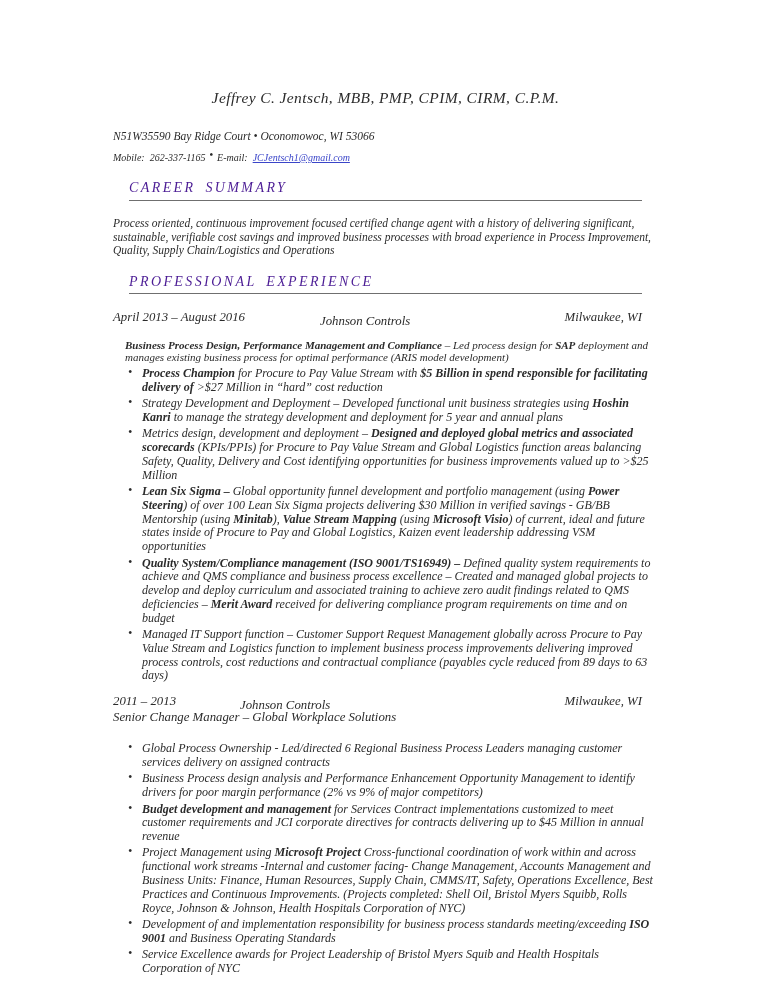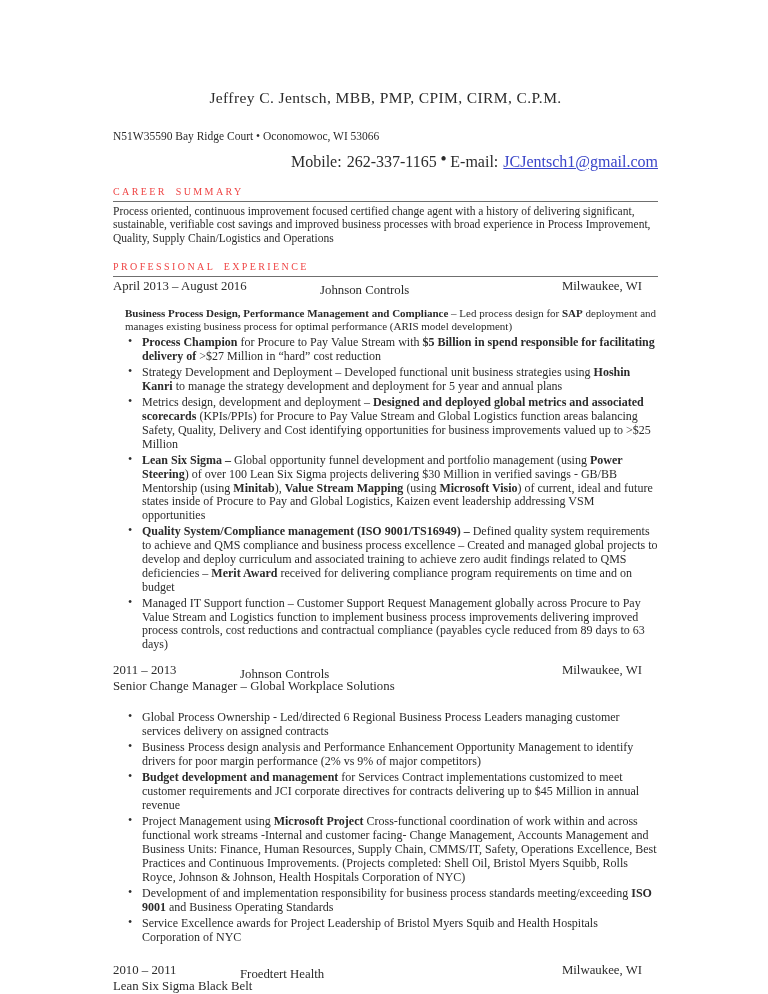--- a/index.html
+++ b/index.html
@@ -2,36 +2,36 @@
 <html><head>
 <meta charset="utf-8">
 <style>
   html,body{margin:0;padding:0;background:#ffffff;}
   body{
     width:768px;height:994px;overflow:hidden;
     font-family:"Liberation Serif", serif;
     color:#2b2b2b;
     -webkit-font-smoothing:antialiased;
   }
-  .page{box-sizing:border-box;width:768px;height:820px;padding:89px 110px 30px 113px;}
+  .page{box-sizing:border-box;width:768px;height:820px;padding:89px 110px 30px 113px;font-style:italic;}
 
   .name{
     font-size:15.5px;font-weight:400;text-align:center;
     margin:0 0 21px 0;letter-spacing:.4px;line-height:1.2;
   }
   .addr{ text-align:left;font-size:11.5px;margin:0 0 6px 0;line-height:1.25; }
-  .contact{ text-align:right;font-size:16px;margin:0 0 14px 0;line-height:1.25; }
+  .contact{ text-align:left;font-size:10px;margin:0 0 14px 0;line-height:1.25; }
   .contact .lbl{margin-right:5px;}
   .contact .sep{font-weight:700;vertical-align:3px;margin:0 4px;}
   .email{color:#3a45c9;text-decoration:underline;cursor:pointer;}
 
   .sect{
-    font-size:10px;font-weight:400;color:#ef4444;
+    font-size:14px;font-weight:400;color:#4c1d95;
     letter-spacing:2.4px;word-spacing:4px;
-    margin:0;padding:0 0 3px 0;
+    margin:16px;padding:0 0 3px 0;
     border-bottom:1.3px solid #6f6f6f;
     line-height:1.2;
   }
   .sect.pe{margin-top:9px;}
   .summary{ font-size:11.5px;line-height:1.17;margin:3px 0 16px 0; }
 
   #jobs{margin-top:2px;}
   .job{margin-bottom:11px;}
   .job-head{position:relative;font-size:12.8px;line-height:1.18;}
   .jdate{display:inline-block;}

